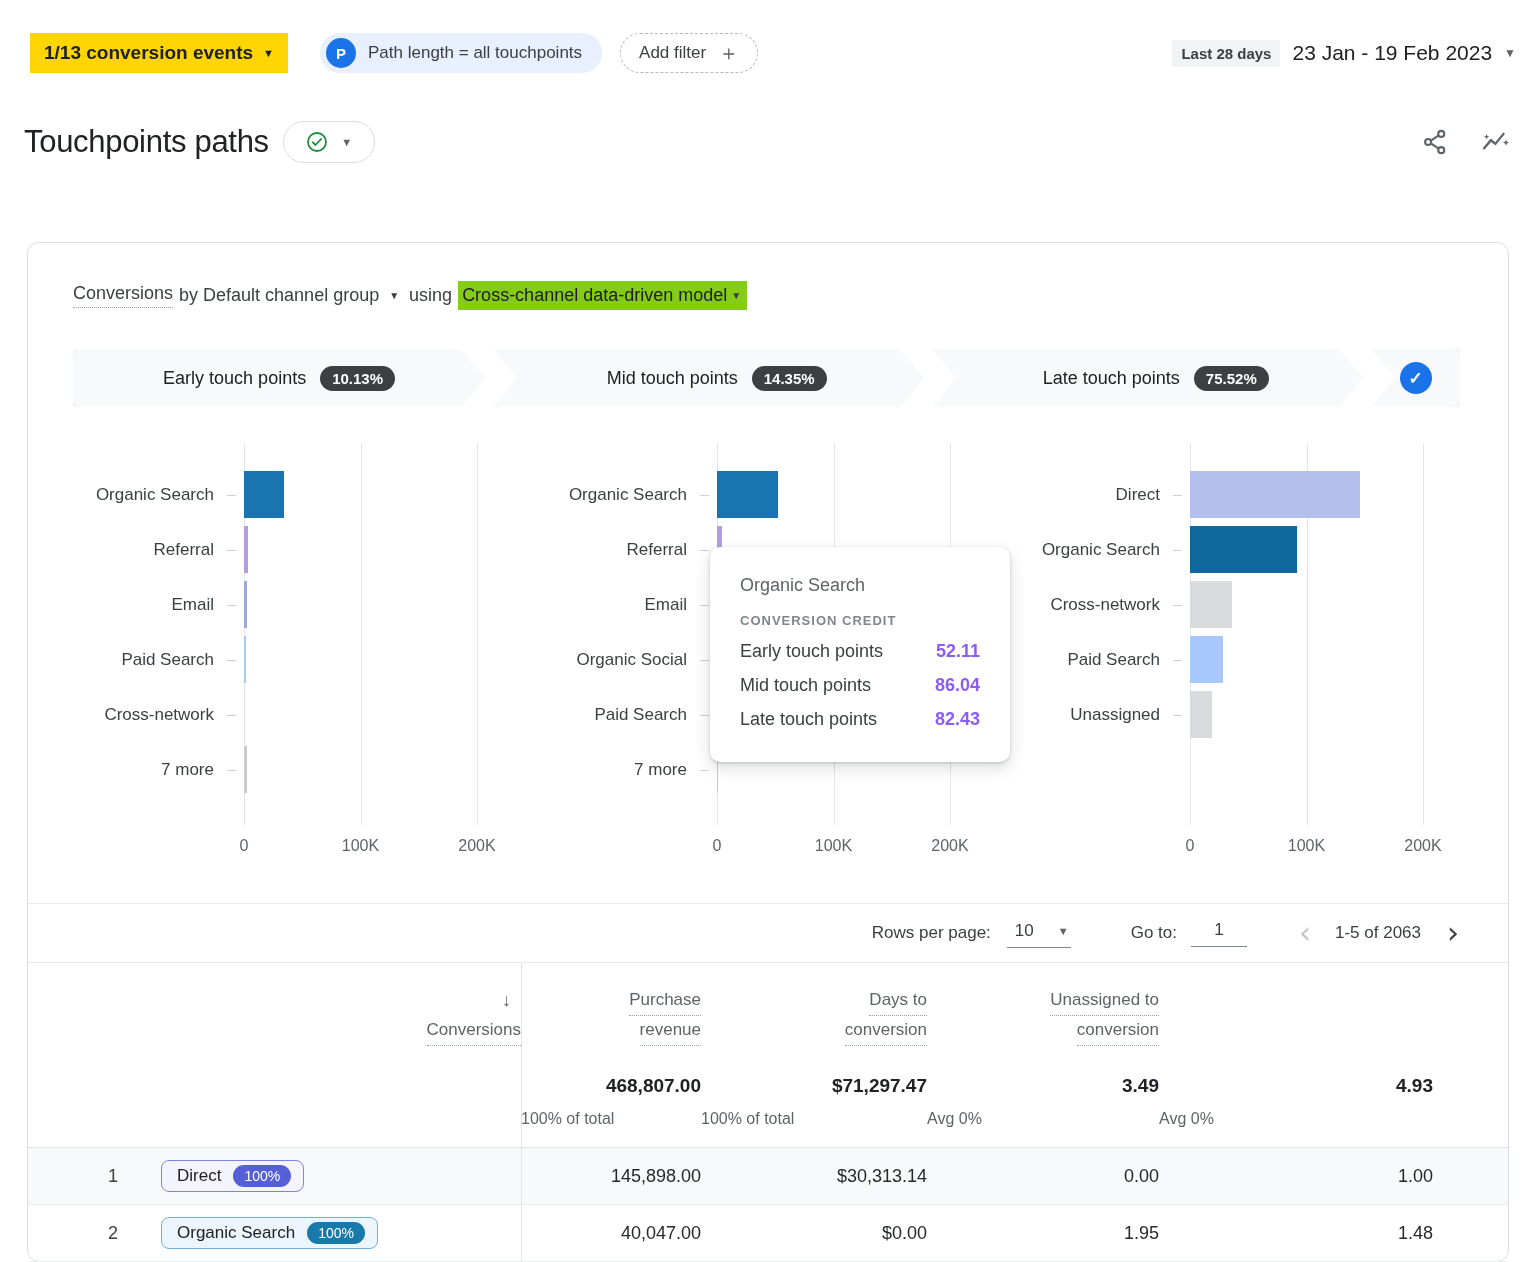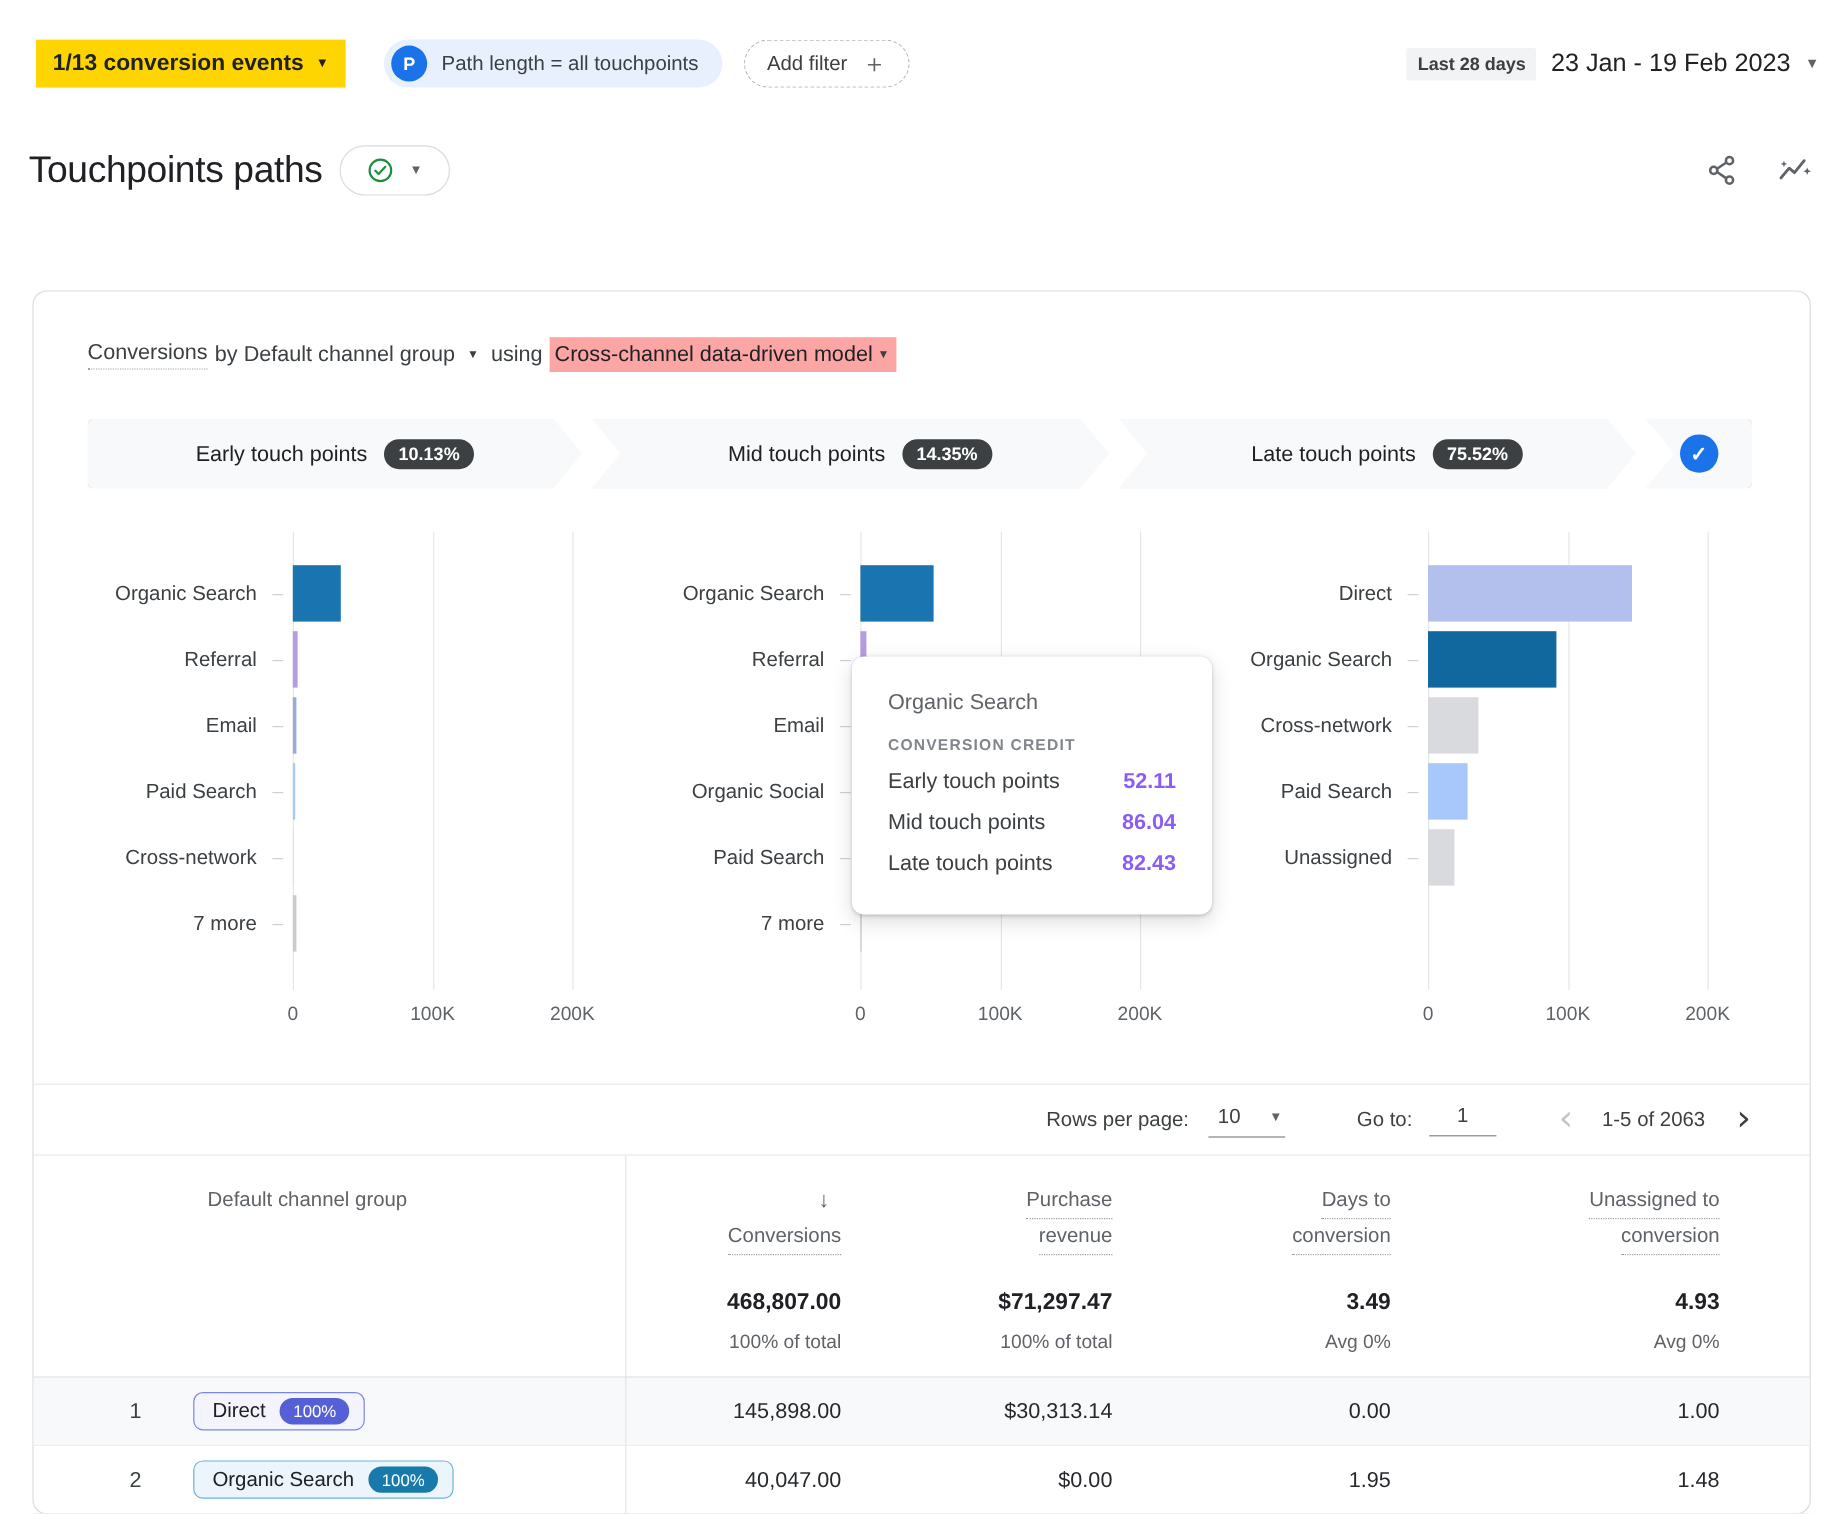--- a/index.html
+++ b/index.html
@@ -29,21 +29,21 @@
   .title-pill { margin-left:14px; width:92px; height:42px; border:1px solid #dadce0; border-radius:21px;
     display:flex; align-items:center; justify-content:center; gap:12px; cursor:pointer; background:#fff; }
   .hdr-icons { margin-left:auto; display:flex; align-items:center; gap:30px; margin-right:4px; }
   .hdr-icons svg { cursor:pointer; }
 
   
   .card { position:absolute; left:27px; top:242px; width:1482px; height:1020px;
     border:1px solid #dadce0; border-radius:12px; background:#fff; }
   .subtitle { position:absolute; left:45px; top:38px; font-size:18px; color:#3c4043; display:flex; align-items:center; gap:6px; }
   .dotted-u { border-bottom:1.5px dotted #9aa0a6; padding-bottom:3px; }
-  .model-hl { background:#fca5a5; color:#202124; padding:4px 2px 4px 4px; display:flex; align-items:center; cursor:pointer; }
+  .model-hl { background:#84cc16; color:#202124; padding:4px 2px 4px 4px; display:flex; align-items:center; cursor:pointer; }
   .sub-caret { font-size:10px; color:#3c4043; margin:0 4px; }
 
   
   .tabs { position:absolute; left:45px; top:106px; right:48px; height:58px; display:flex; }
   .tab { background:#f8f9fa; filter:drop-shadow(0 0 1px #c3c6cb); display:flex; align-items:center;
     justify-content:center; gap:14px; font-size:18px; color:#202124; cursor:pointer; height:58px; }
   .tab-first { width:418px; border-radius:6px 0 0 6px;
     clip-path:polygon(0 0, calc(100% - 24px) 0, 100% 50%, calc(100% - 24px) 100%, 0 100%); }
   .tab-mid { width:437px; margin-left:8px; padding-left:16px;
     clip-path:polygon(0 0, calc(100% - 24px) 0, 100% 50%, calc(100% - 24px) 100%, 0 100%, 24px 50%); }
@@ -97,21 +97,21 @@
   .col-divider { position:absolute; left:493px; top:0; height:300px; width:1px; background:#e2e4e7; }
   .trow { display:grid; grid-template-columns:493px 180px 226px 232px 274px; padding-right:75px; }
   .thead-block { height:185px; border-bottom:1px solid #dfe1e5; position:relative; }
   .thead { padding-top:23px; }
   .th { font-size:17px; color:#5f6368; text-align:right; line-height:1.65; }
   .th-line { display:inline-block; border-bottom:1.5px dotted #9aa0a6; padding-bottom:1px; }
   .th-first { text-align:left; padding-left:145px; display:flex; align-items:flex-start; gap:14px; cursor:pointer; }
   .sort-arrow { color:#5f6368; font-size:18px; margin-right:10px; }
   .totals { position:absolute; left:0; right:0; top:112px; }
   .total-val { font-size:19px; font-weight:700; color:#202124; text-align:right; }
-  .total-sub { font-size:16px; color:#5f6368; text-align:right; margin-top:13px; }
+  .total-sub { font-size:16px; color:#5f6368; text-align:left; margin-top:13px; }
   .drow { height:57px; align-items:center; border-bottom:1px solid #ebedef; font-size:18px; color:#26282b; }
   .drow:nth-child(odd) { background:#f8f9fa; }
   .cell-r { text-align:right; }
   .cell-first { display:flex; align-items:center; padding-left:70px; }
   .row-index { width:30px; text-align:center; color:#3c4043; }
   .channel-chip { margin-left:33px; display:inline-flex; align-items:center; gap:12px; border-radius:8px;
     border:1.6px solid; padding:4px 12px 4px 15px; font-size:17px; color:#202124; cursor:pointer; }
   .share-pill { color:#fff; font-size:14px; border-radius:12px; padding:3px 11px; }
 </style>
 </head>
@@ -363,24 +363,20 @@
     <span class="goto-label">Go to:</span>
     <span class="goto-input">1</span>
     <span class="chev chev-prev">‹</span>
     <span class="range-text">1-5 of 2063</span>
     <span class="chev chev-next">›</span>
   </div>
 
   <div class="table">
     <div class="thead-block">
       <div class="trow thead" id="thead-row">
-          <div class="th th-first">
-            <span>Default channel group</span>
-            <span class="caret" style="color: rgb(95, 99, 104); font-size: 10px; margin-top: 6px;"></span>
-          </div>
           <div class="th"><span class="sort-arrow">↓</span><span><span style="display: block;"><span class="th-line">Conversions</span></span></span></div>
           <div class="th"><span><span style="display: block;"><span class="th-line">Purchase</span></span><span style="display: block;"><span class="th-line">revenue</span></span></span></div>
           <div class="th"><span><span style="display: block;"><span class="th-line">Days to</span></span><span style="display: block;"><span class="th-line">conversion</span></span></span></div>
           <div class="th"><span><span style="display: block;"><span class="th-line">Unassigned to</span></span><span style="display: block;"><span class="th-line">conversion</span></span></span></div>
         </div>
       <div class="trow totals" id="totals-row">
           <div></div>
           <div>
             <div class="total-val">468,807.00</div>
             <div class="total-sub">100% of total</div>

